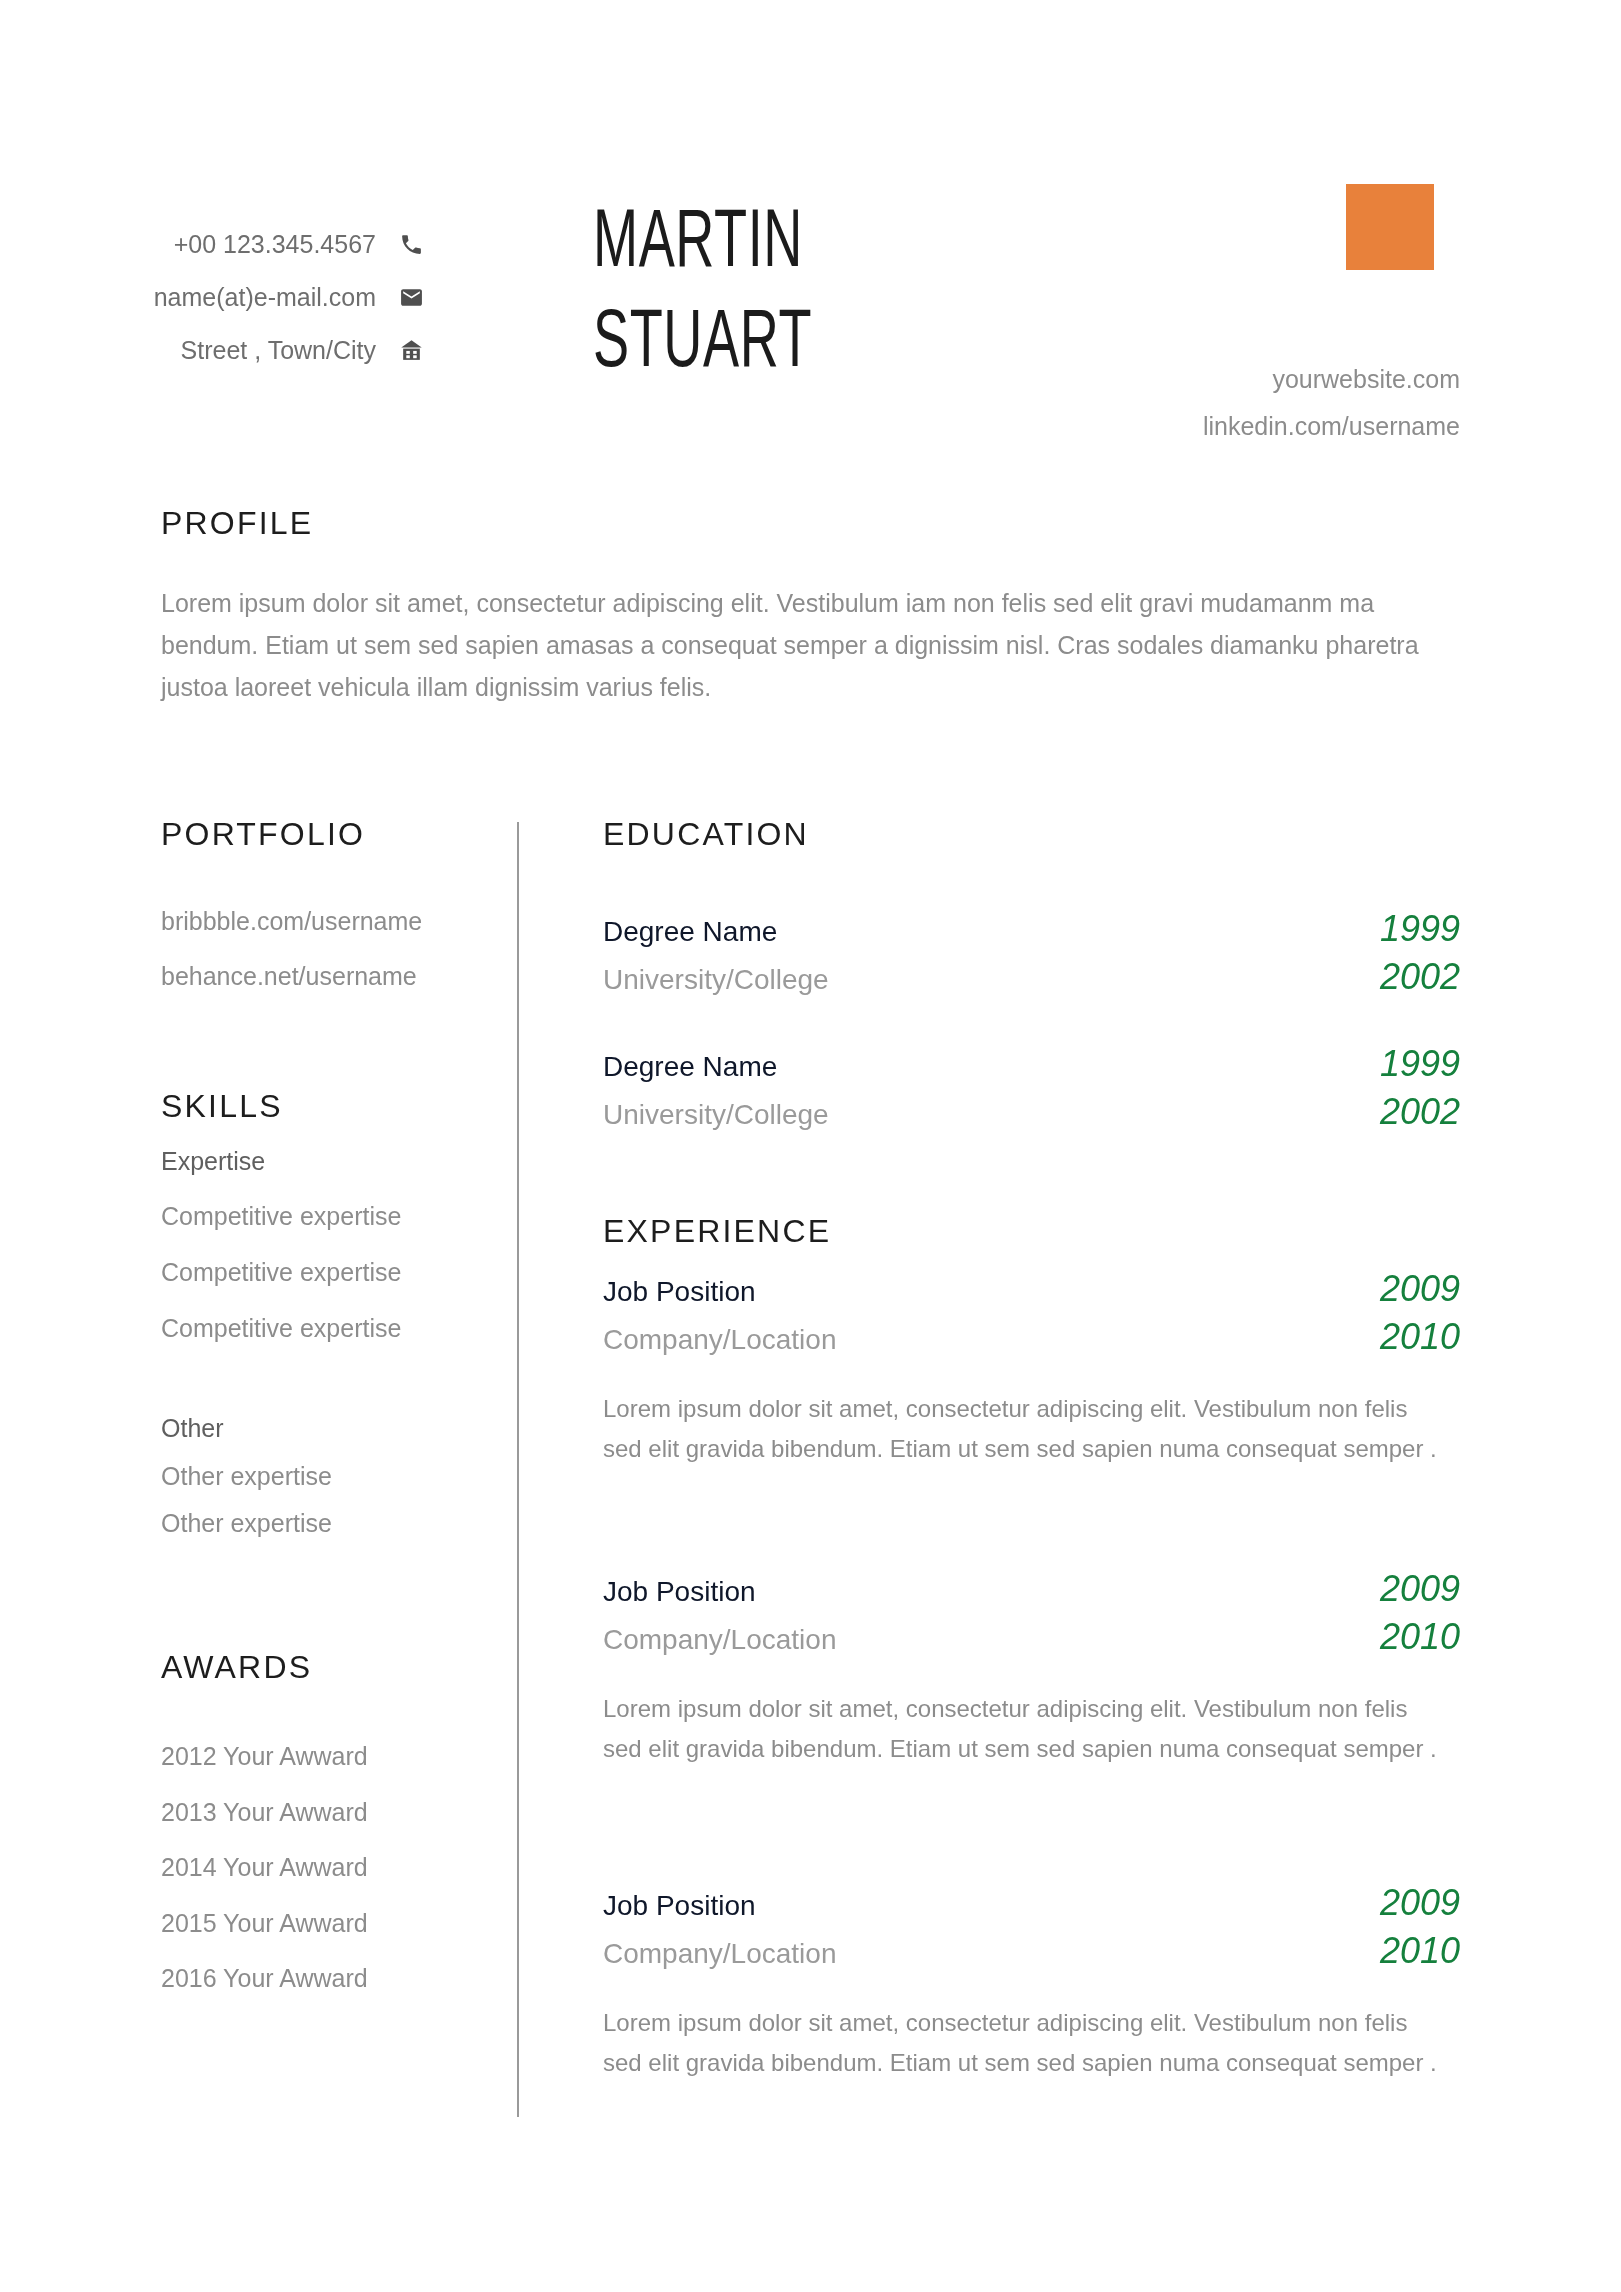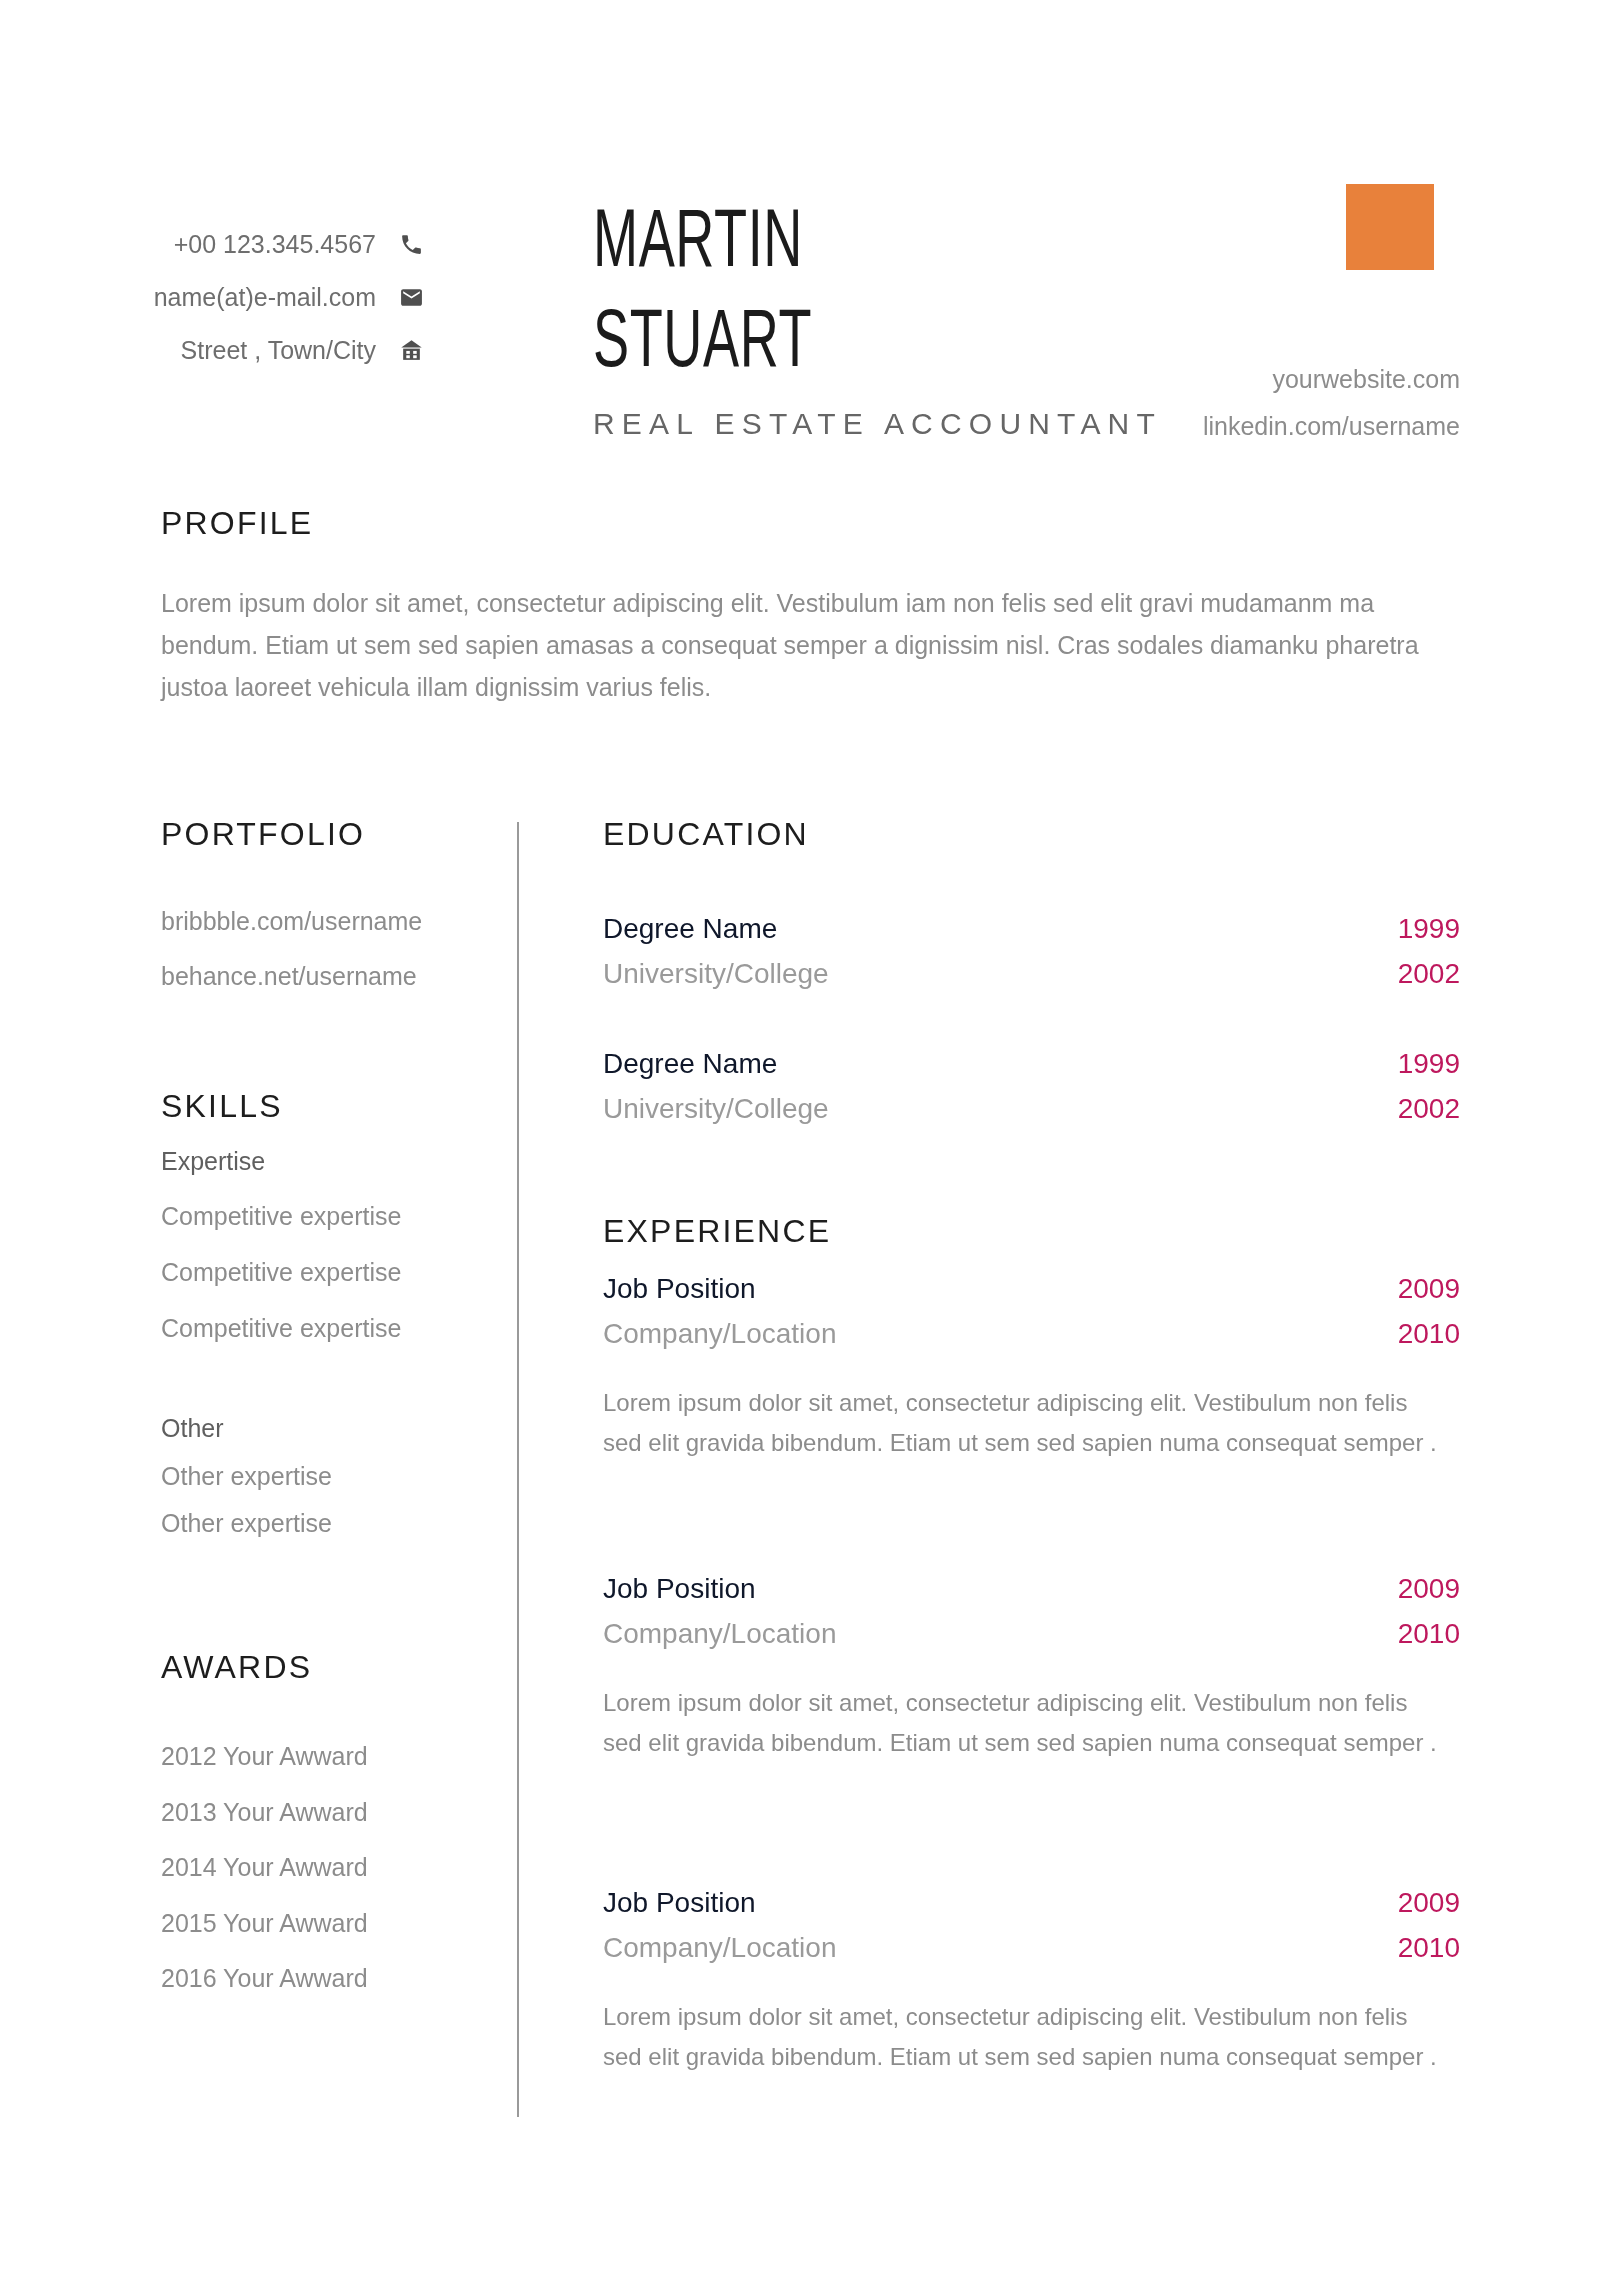--- a/index.html
+++ b/index.html
@@ -74,21 +74,21 @@
     color:#8c8c8c;
   }
 
   .vline { position:absolute; left:517px; top:822px; width:1.8px; height:1295px; background:#9a9a9a; }
 
   
   .entry { position:absolute; left:603px; width:857px; }
   .pair-row { display:flex; justify-content:space-between; align-items:baseline; line-height:45px; }
   .primary  { font-size:28px; color:#0f172a; }
   .secondary{ font-size:28px; color:#9a9a9a; }
-  .year     { font-size:28px; color:#be185d; }
+  .year     { font-size:36px; color:#15803d;font-style:italic; }
   .desc {
     margin-top:27px;
     width:842px;
     font-size:24px;
     line-height:40px;
     color:#8c8c8c;
   }
 </style>
 </head>
 <body>
@@ -121,21 +121,20 @@
         <rect x="13.6" y="12.4" width="3.4" height="2.8" fill="#ffffff"></rect>
         <rect x="7" y="16.6" width="3.4" height="2.8" fill="#ffffff"></rect>
         <rect x="13.6" y="16.6" width="3.4" height="2.8" fill="#ffffff"></rect>
       </svg>
     </span>
   </div>
 
   <div class="name-block">
     <div class="name-line">MARTIN</div>
     <div class="name-line">STUART</div>
-    <div class="job-title">REAL ESTATE ACCOUNTANT</div>
   </div>
 
   <div class="accent-square"></div>
   <div class="link-right" style="top:364px;">yourwebsite.com</div>
   <div class="link-right" style="top:411px;">linkedin.com/username</div>
 
   <div class="heading" style="left:161px; top:504px;">PROFILE</div>
   <div class="profile-text">Lorem ipsum dolor sit amet, consectetur adipiscing elit. Vestibulum iam non felis sed elit gravi mudamanm ma bendum. Etiam ut sem sed sapien amasas a consequat semper a dignissim nisl. Cras sodales diamanku pharetra justoa  laoreet vehicula illam dignissim varius felis.</div>
 
   <div class="vline"></div>

